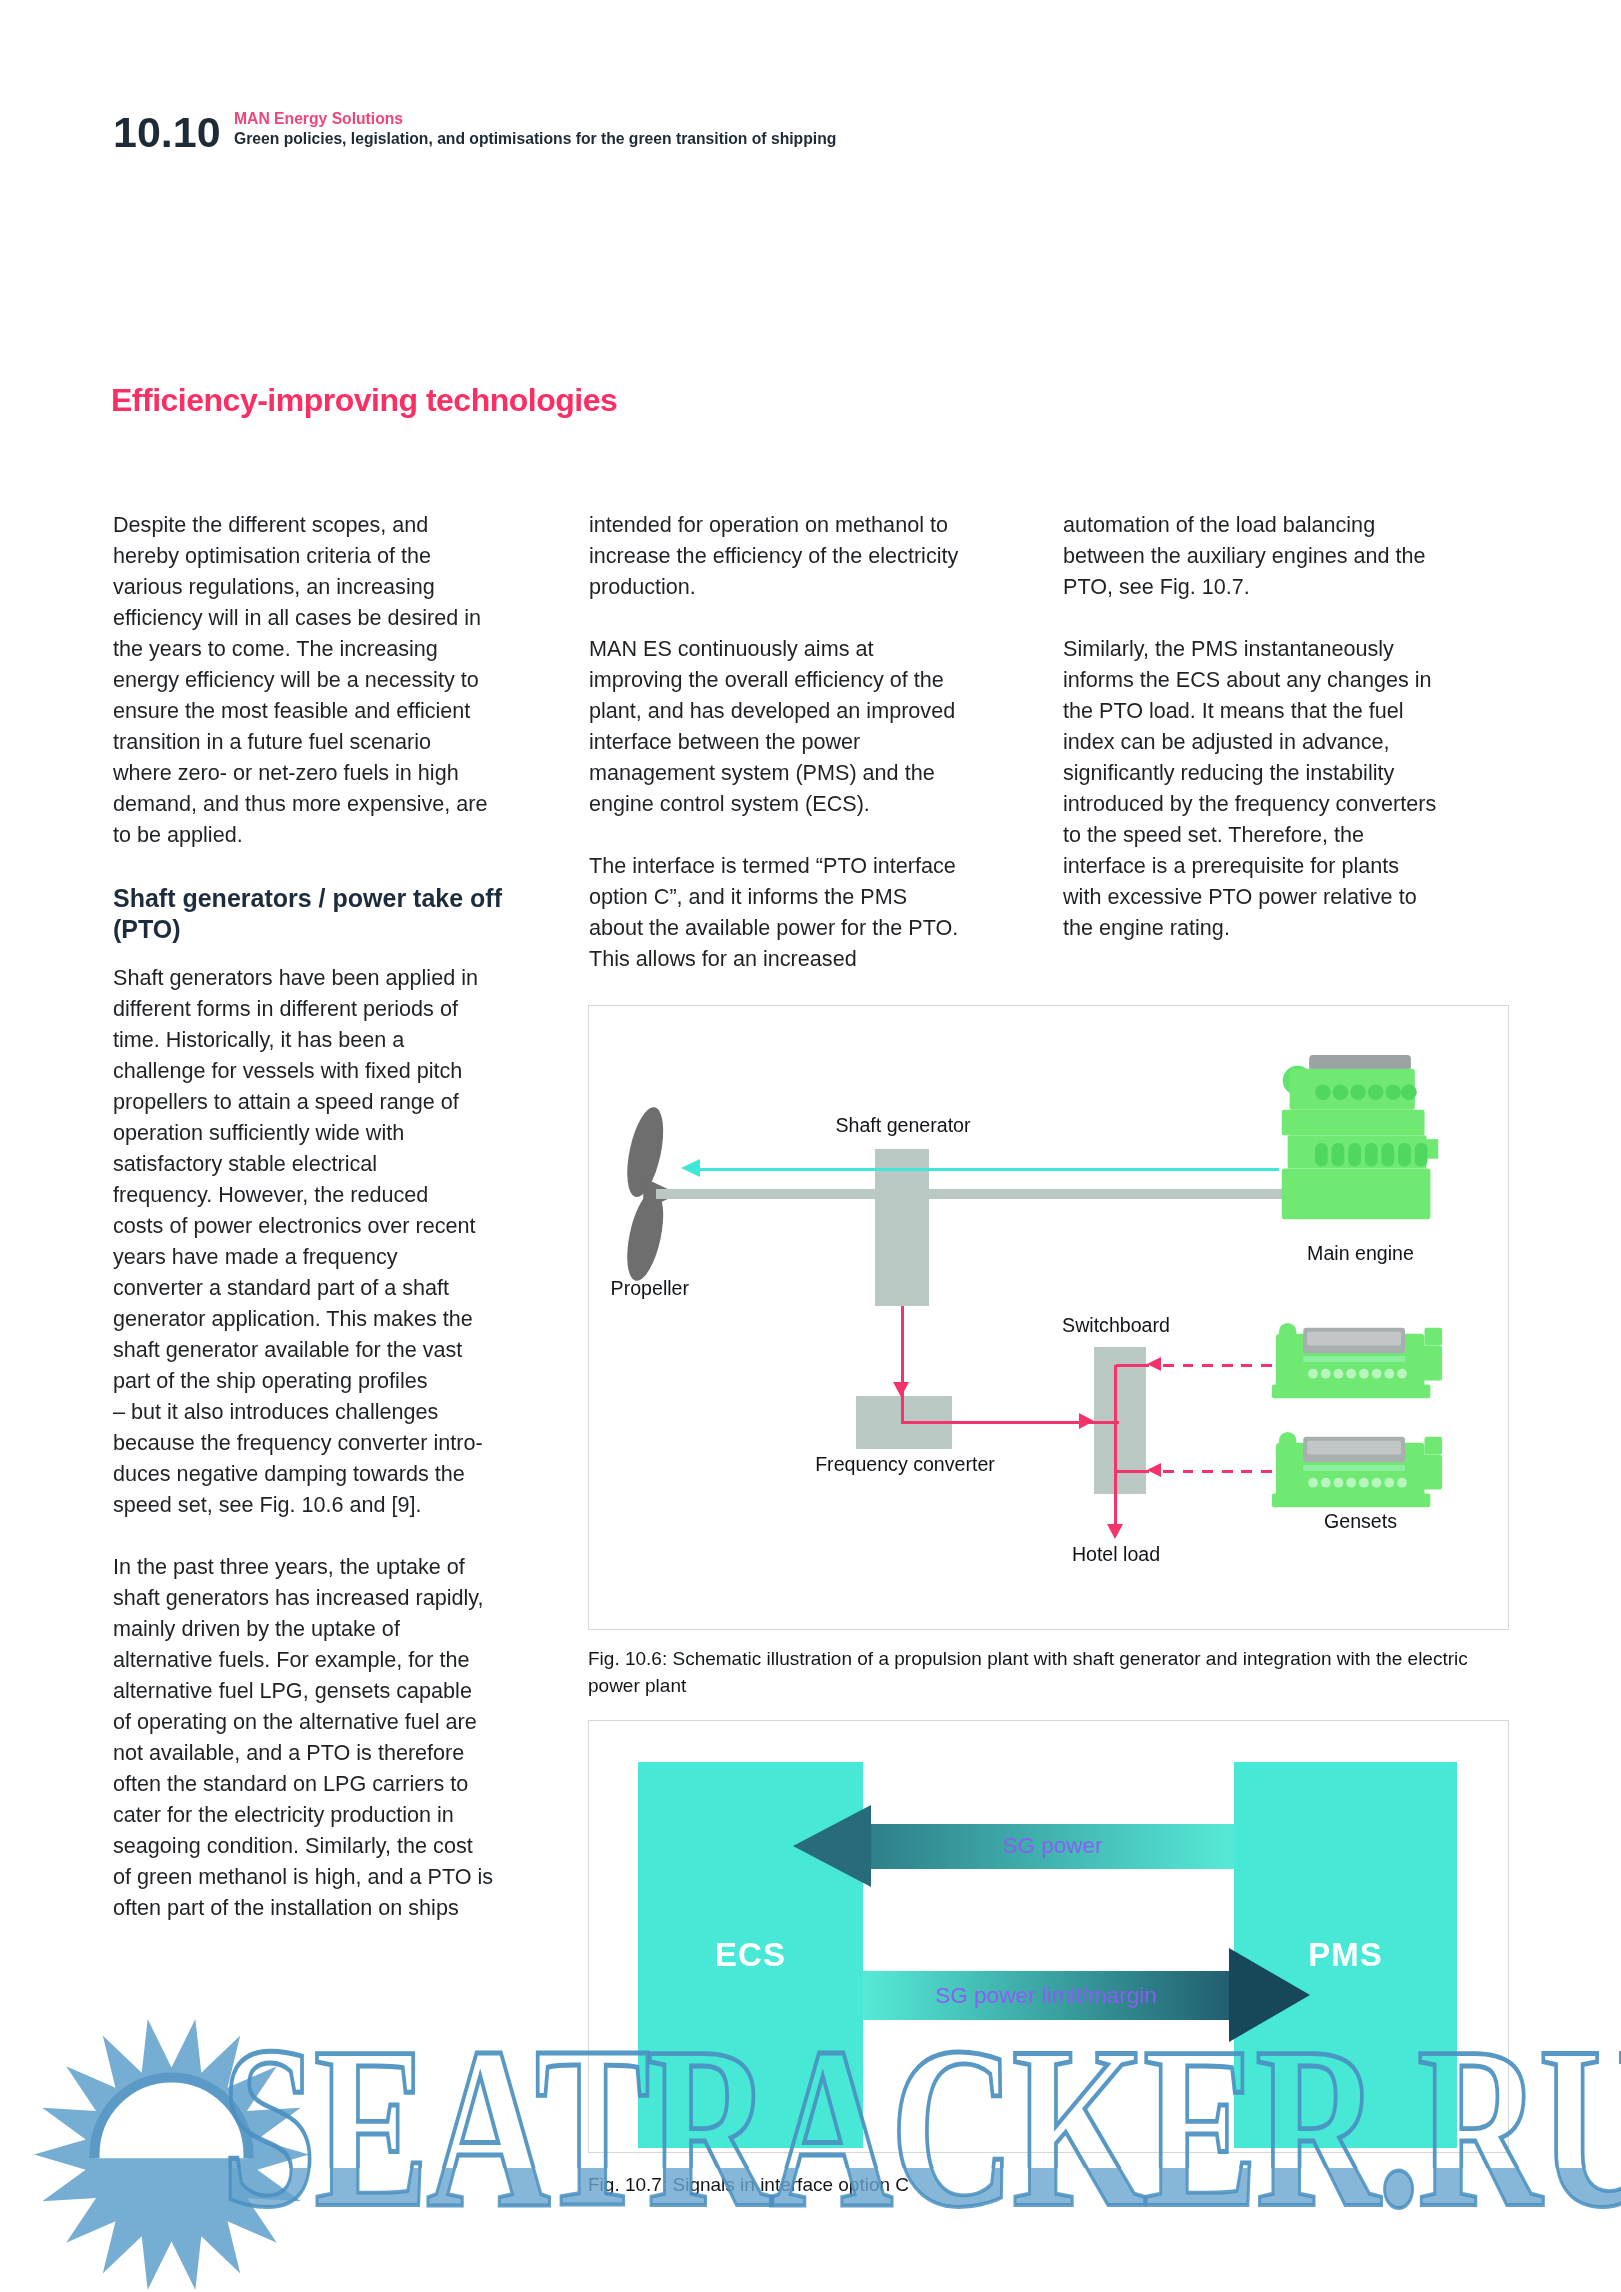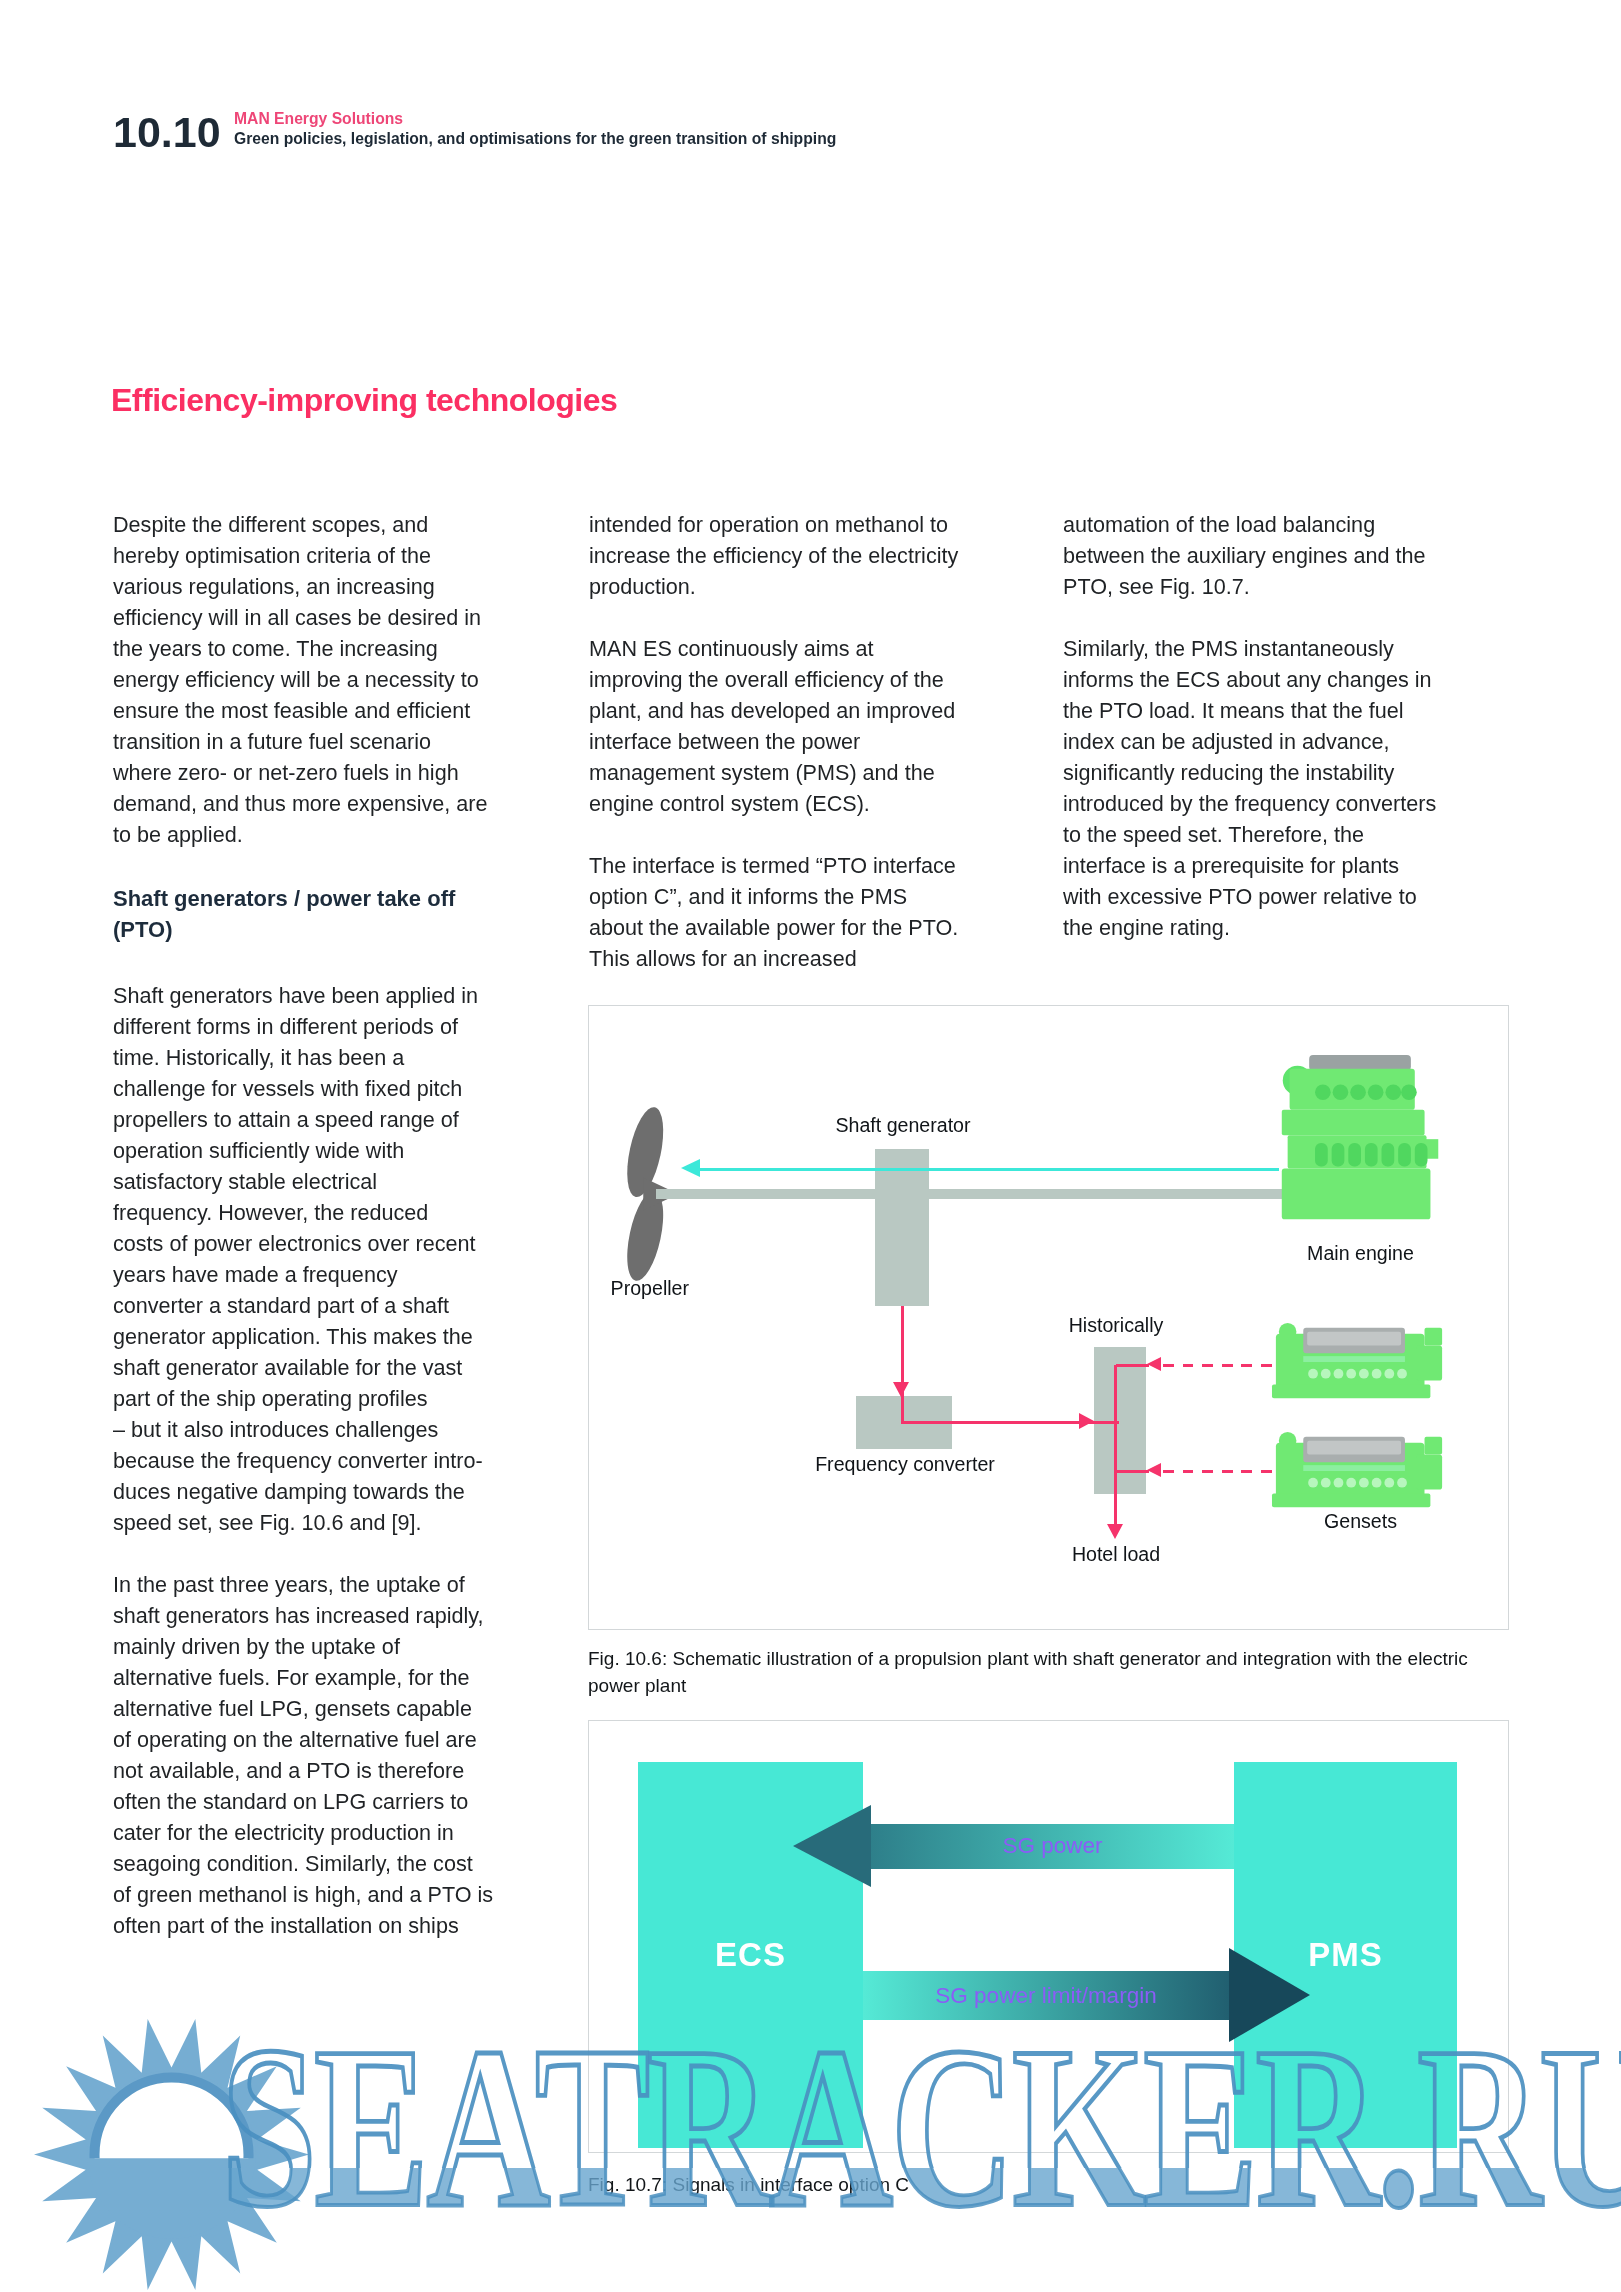--- a/index.html
+++ b/index.html
@@ -11,21 +11,21 @@
   .subtitle{position:absolute;left:234px;top:130px;font-size:15.7px;font-weight:bold;color:#1e2a36;}
   
   .main-title{position:absolute;left:111px;top:382px;font-size:32px;font-weight:bold;
               letter-spacing:-0.5px;color:#fb2f63;}
   
   .col{position:absolute;top:493px;width:461px;font-size:21.6px;line-height:31px;color:#1f2225;}
   .col p{margin:16px 0 31px 0;white-space:pre-line;}
   .col-1{left:113px;}
   .col-2{left:589px;}
   .col-3{left:1063px;}
-  .sec-heading{margin:33px 0 35px 0;font-size:22px;font-weight:bold;line-height:31px;
+  .sec-heading{margin:33px 0 17px 0;font-size:25px;font-weight:bold;line-height:31px;
                color:#1d2c3c;white-space:pre-line;}
   
   .figure{position:absolute;background:#fff;border:1px solid #d3d7d9;}
   .fig106{left:588px;top:1005px;width:919px;height:623px;}
   .fig107{left:588px;top:1720px;width:919px;height:431px;}
   .caption{position:absolute;left:588px;width:921px;font-size:19px;line-height:26.5px;
            color:#121619;white-space:pre-line;}
   .cap106{top:1646px;}
   .cap107{top:2172px;}
   
@@ -275,21 +275,21 @@
     <div class="f6 pink br-solid br-top"></div>
     <div class="f6 br-head brh-top"></div>
     <div class="f6 br-dash brd-top"></div>
     <div class="f6 pink br-solid br-bot"></div>
     <div class="f6 br-head brh-bot"></div>
     <div class="f6 br-dash brd-bot"></div>
 
     <div class="f6-label lbl-shaftgen">Shaft generator</div>
     <div class="f6-label lbl-propeller">Propeller</div>
     <div class="f6-label lbl-mainengine">Main engine</div>
-    <div class="f6-label lbl-switchboard">Historically</div>
+    <div class="f6-label lbl-switchboard">Switchboard</div>
     <div class="f6-label lbl-freq">Frequency converter</div>
     <div class="f6-label lbl-gensets">Gensets</div>
     <div class="f6-label lbl-hotel">Hotel load</div>
   </div>
 
   <div class="caption cap106">Fig. 10.6: Schematic illustration of a propulsion plant with shaft generator and integration with the electric
 power plant</div>
 
   <div class="figure fig107">
     <div class="teal-box ecs-box">

